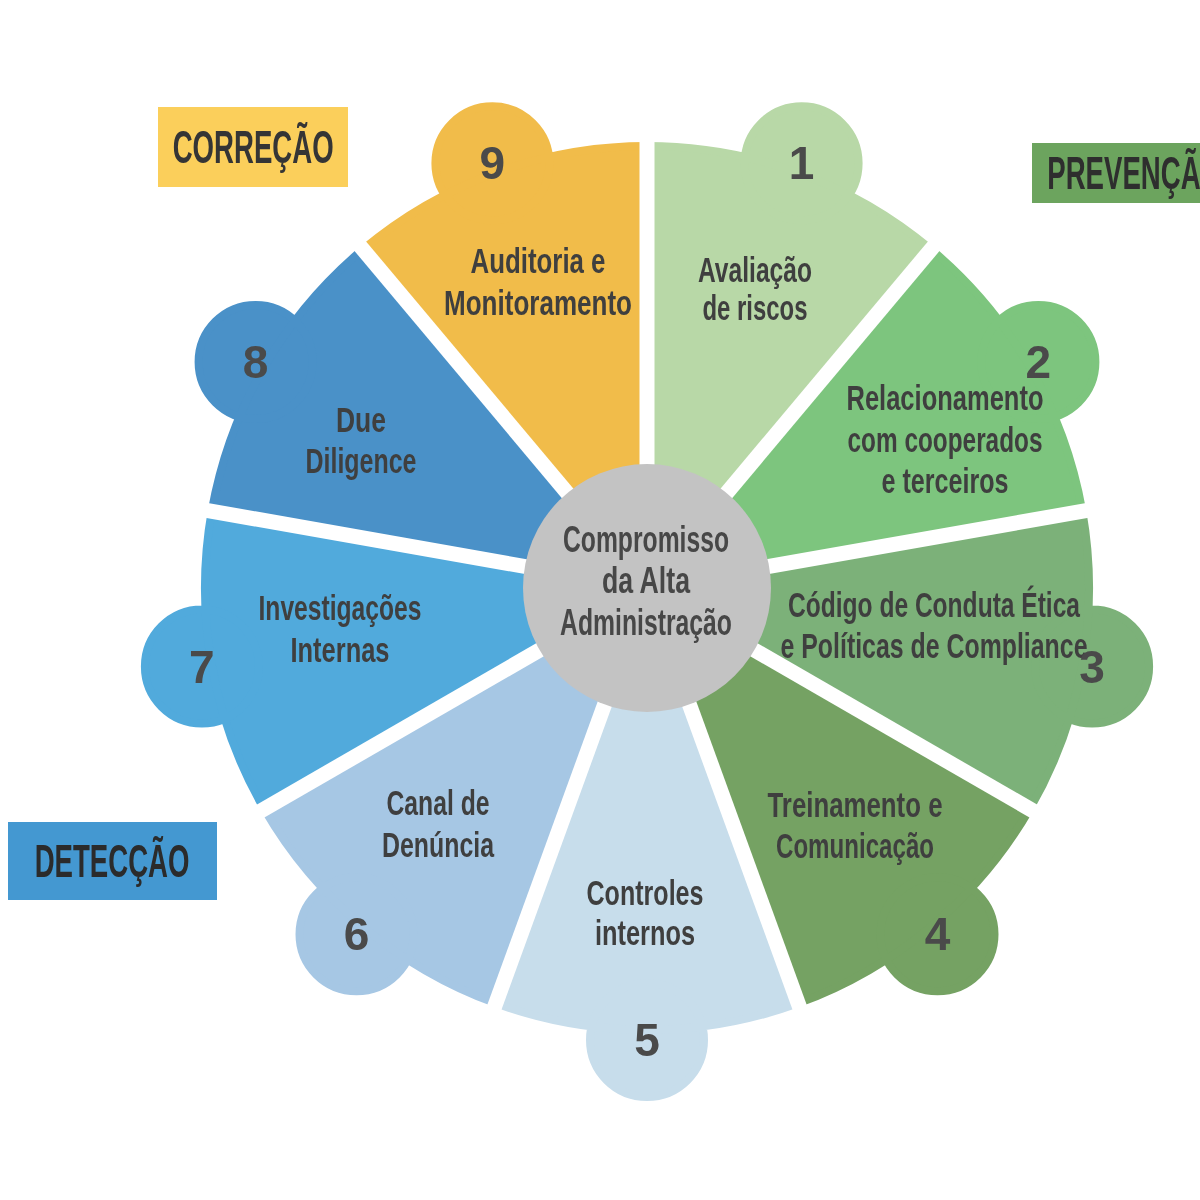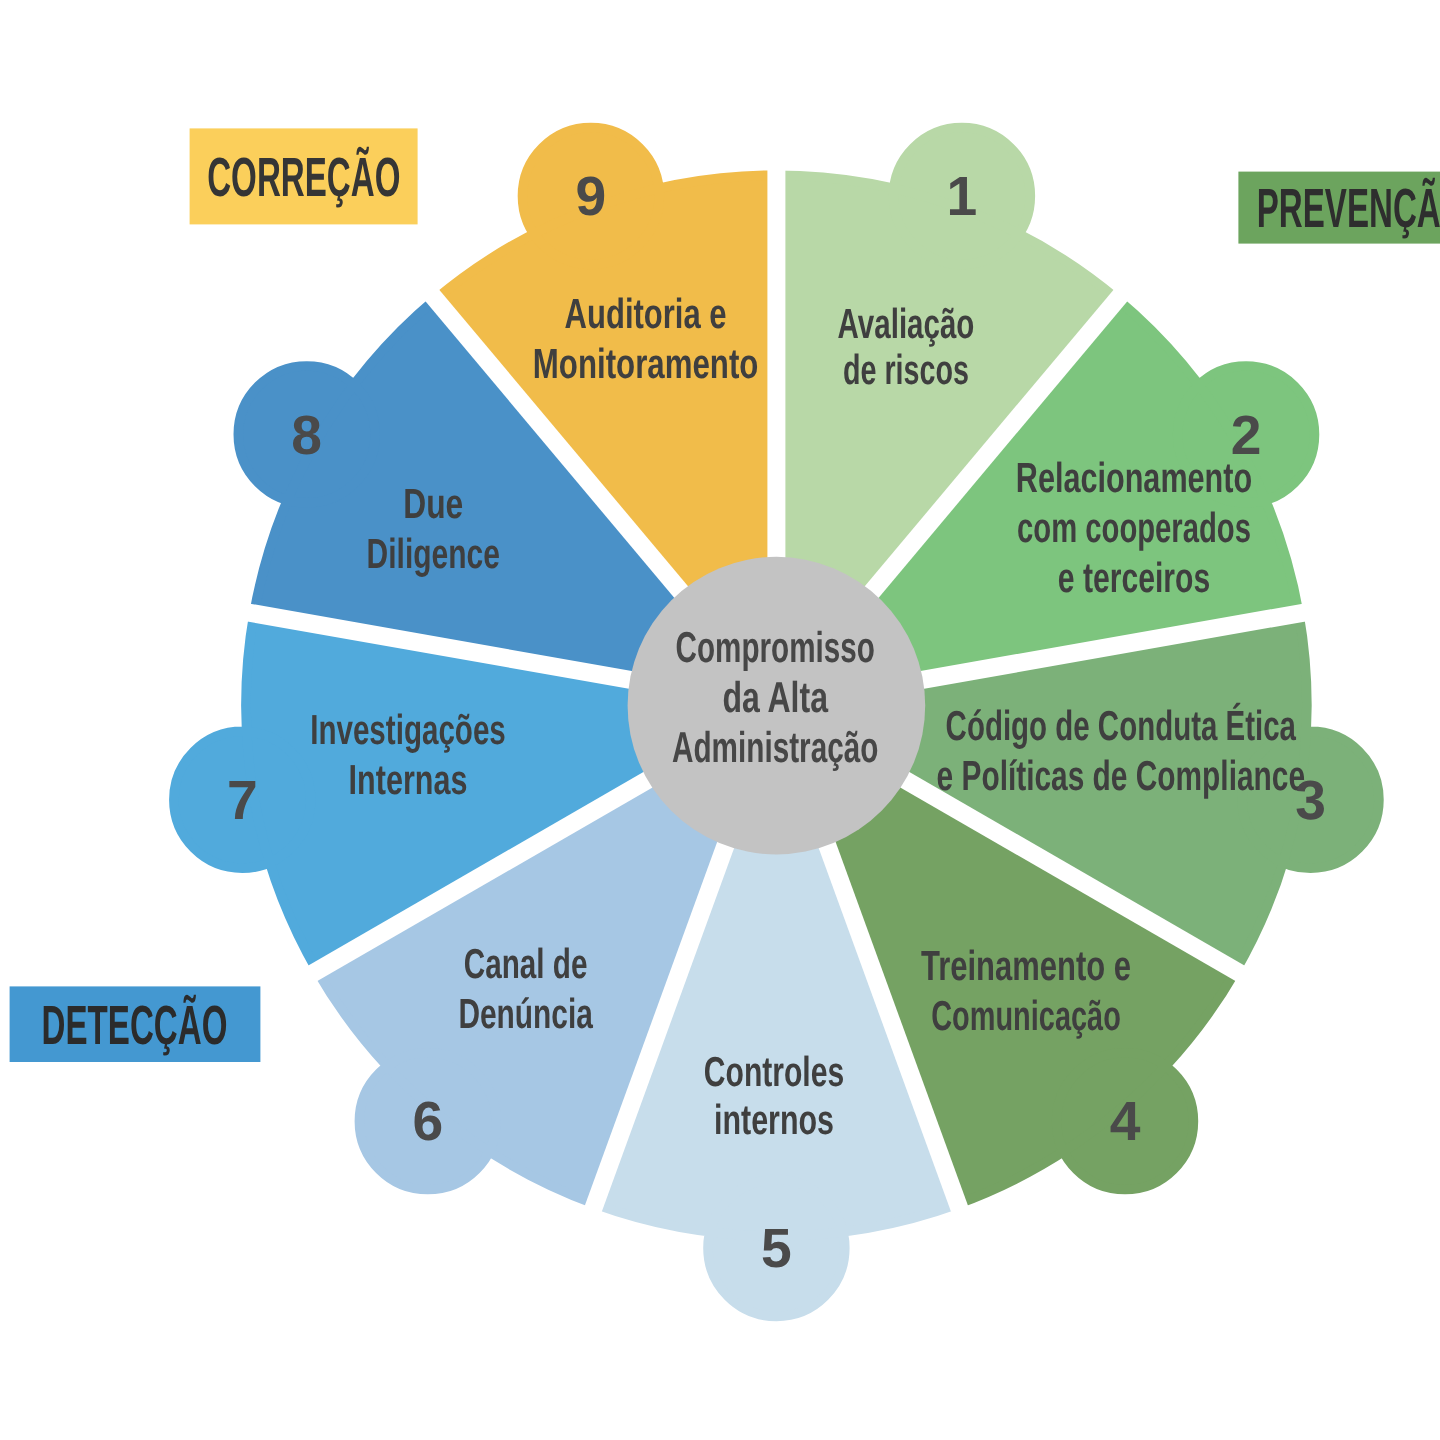--- a/index.html
+++ b/index.html
@@ -74,16 +74,16 @@
       <text x="646" y="593" text-anchor="middle" font-size="36" fill="#474747" textLength="88" lengthAdjust="spacingAndGlyphs">da Alta</text>
       <text x="646" y="635" text-anchor="middle" font-size="36" fill="#474747" textLength="172" lengthAdjust="spacingAndGlyphs">Administração</text>
     </svg>
 
   <div class="cat" style="left: 158px; top: 107px; width: 190px; height: 80px; background: rgb(251, 207, 91);">
     <span style="color: rgb(53, 53, 53);">CORREÇÃO</span>
   </div>
   <div class="cat" style="left: 1032px; top: 143px; width: 206px; height: 60px; background: rgb(108, 164, 94);">
     <span style="color: rgb(46, 46, 46);">PREVENÇÃO</span>
   </div>
-  <div class="cat" style="left: 8px; top: 822px; width: 209px; height: 63px; background: rgb(68, 152, 209);">
+  <div class="cat" style="left: 8px; top: 822px; width: 209px; height: 78px; background: rgb(68, 152, 209);">
     <span style="color: rgb(43, 43, 43);">DETECÇÃO</span>
   </div>
 </div>
 
 </body></html>

